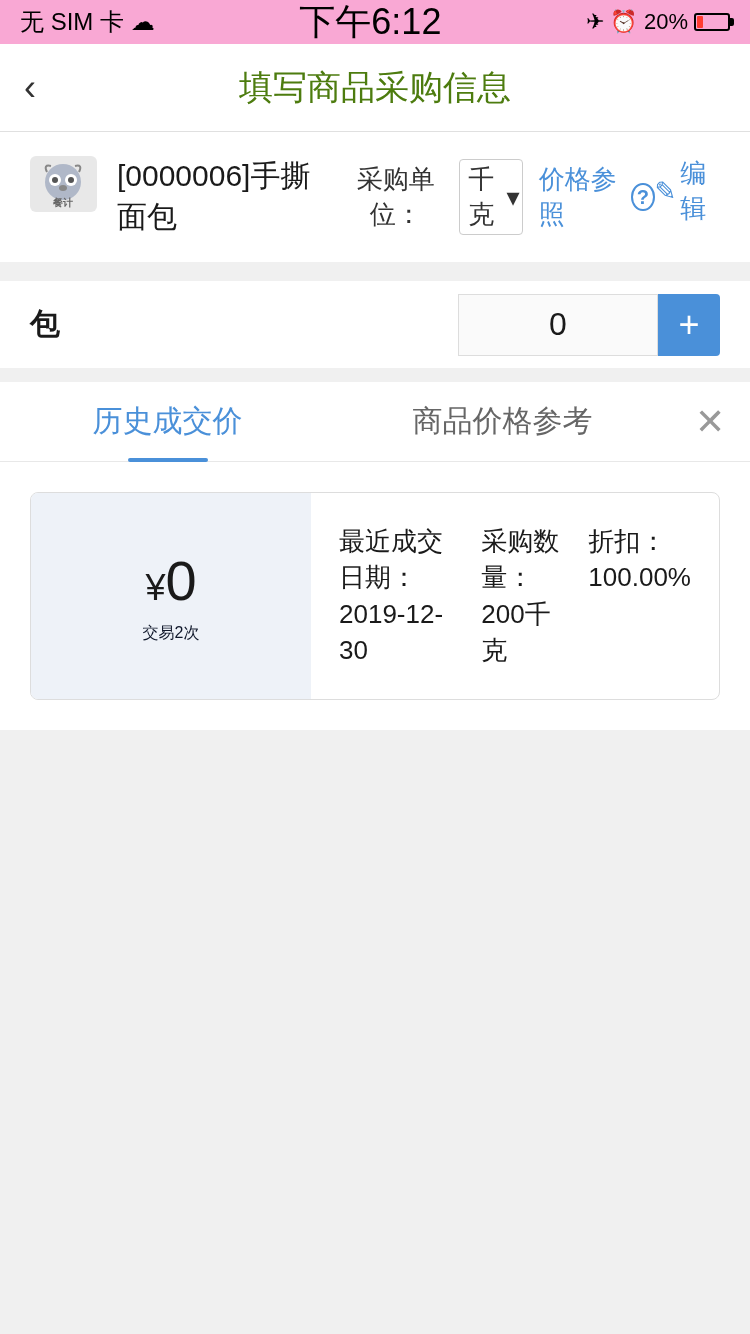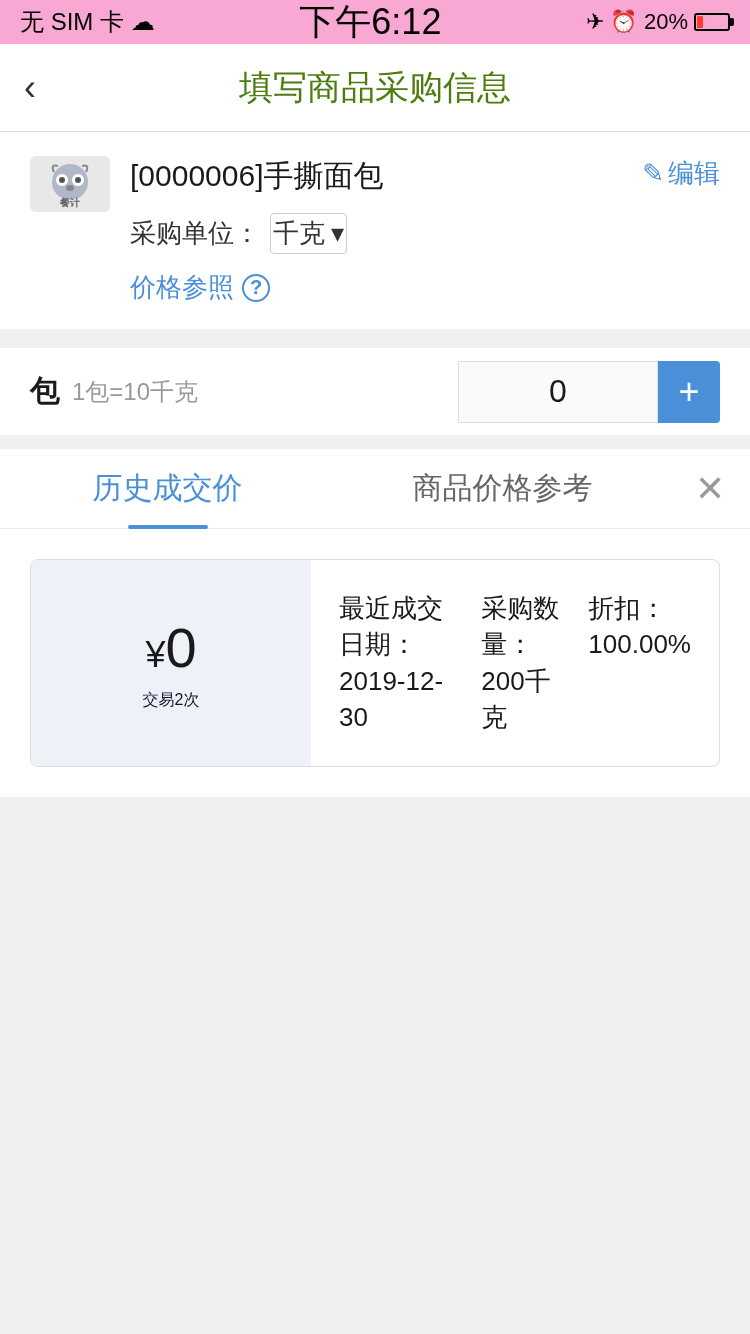--- a/index.html
+++ b/index.html
@@ -121,21 +121,21 @@
       justify-content: center;
       overflow: hidden;
     }
     .owl-logo {
       width: 60px;
       height: 60px;
       position: relative;
     }
     .product-info {
       display: flex;
-      flex-direction: column;
+      flex-direction: row;
       gap: 16px;
     }
     .product-name {
       font-size: 30px;
       color: #1a1a1a;
       font-weight: 400;
     }
     .product-unit-row {
       display: flex;
       align-items: center;
@@ -411,21 +411,20 @@
       <span>编辑</span>
     </div>
   </div>
 </div>
 
 <div class="section-divider"></div>
 
 <div class="quantity-section">
   <div class="quantity-label">
     <span class="quantity-unit-name">包</span>
-    <span class="quantity-unit-desc">1包=10千克</span>
   </div>
   <div class="quantity-controls">
     <div class="quantity-input-box">0</div>
     <button class="quantity-plus-btn">+</button>
   </div>
 </div>
 
 <div class="tab-section">
   <div class="tab-bar">
     <div class="tab-item active">

